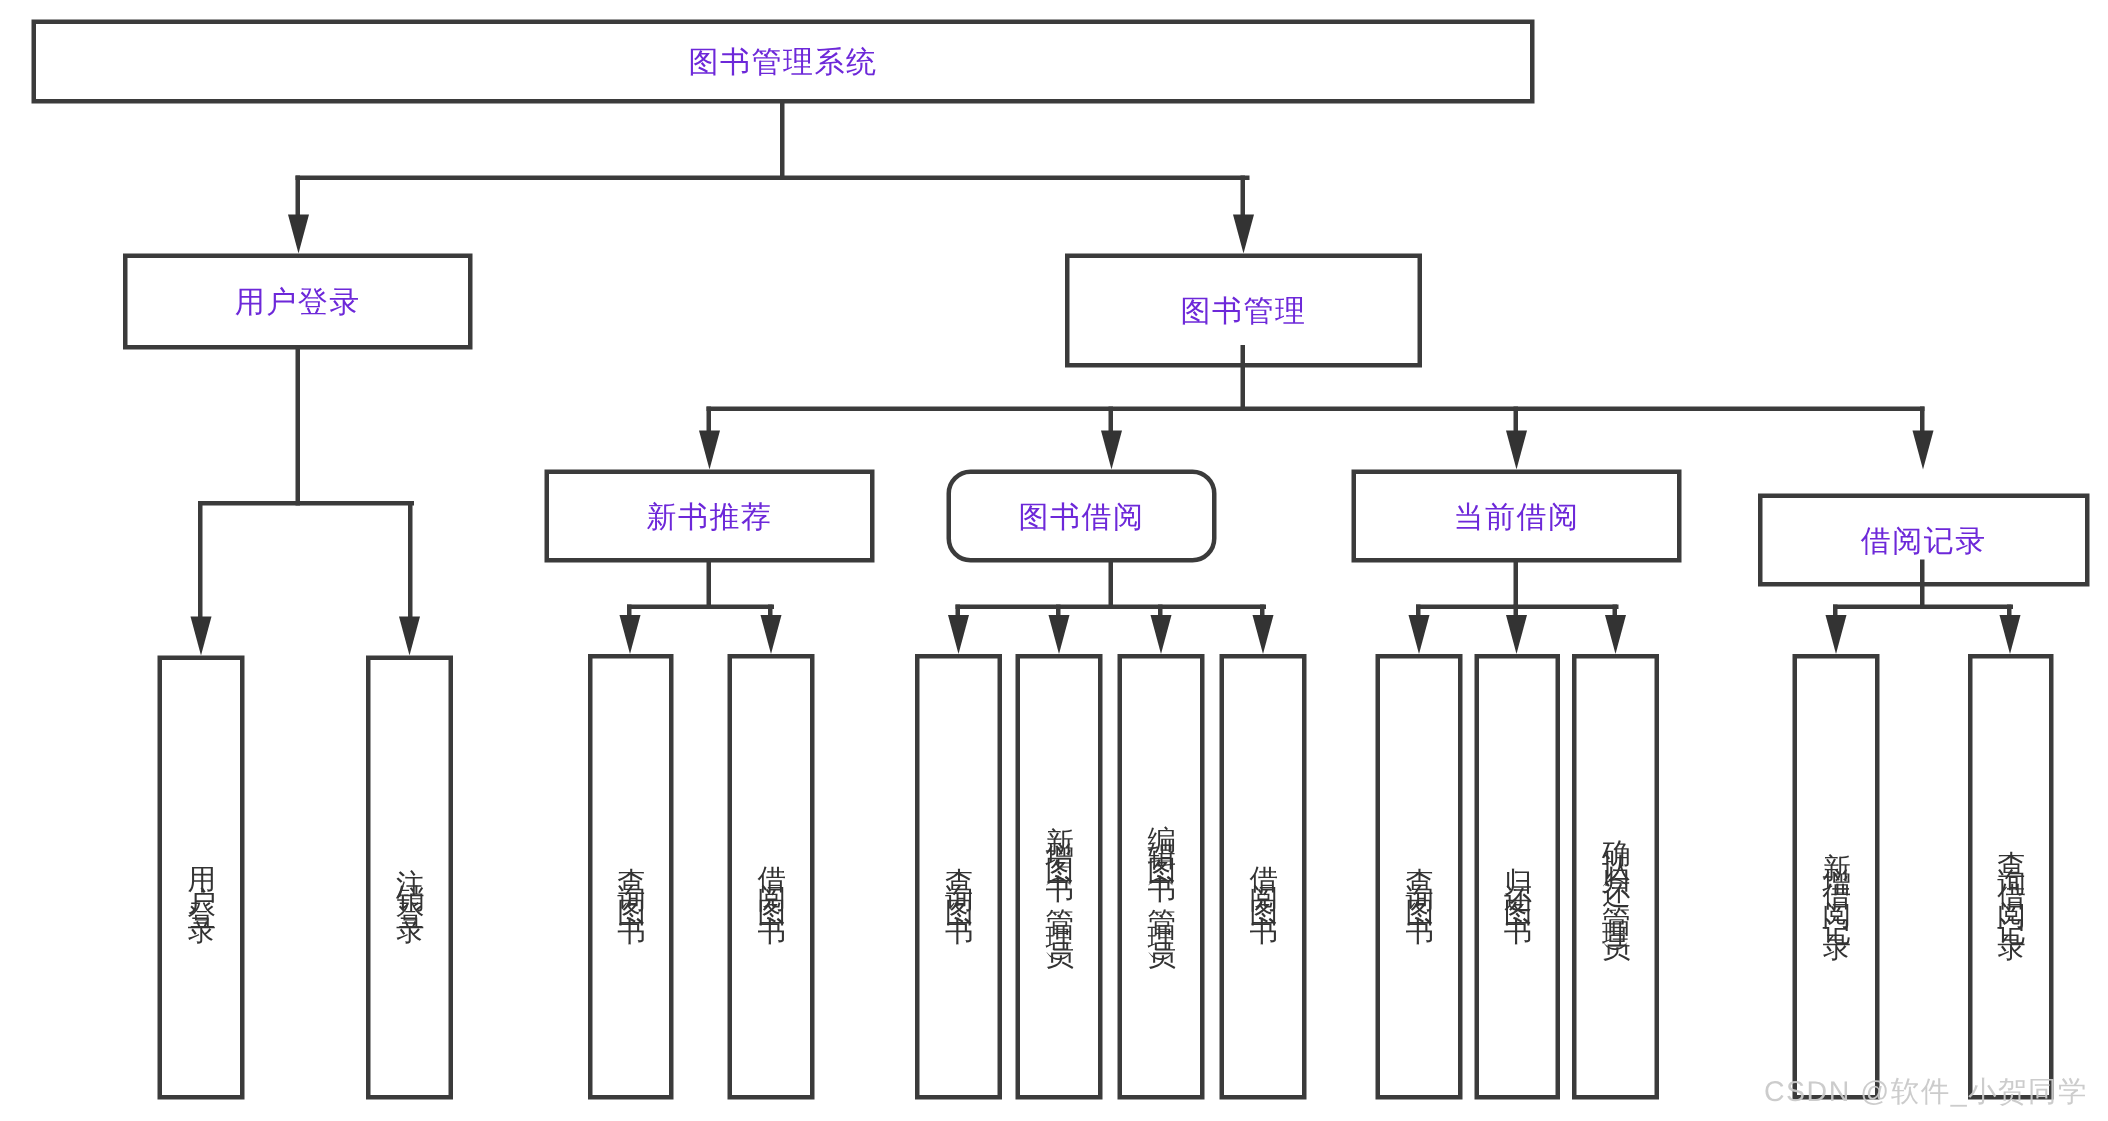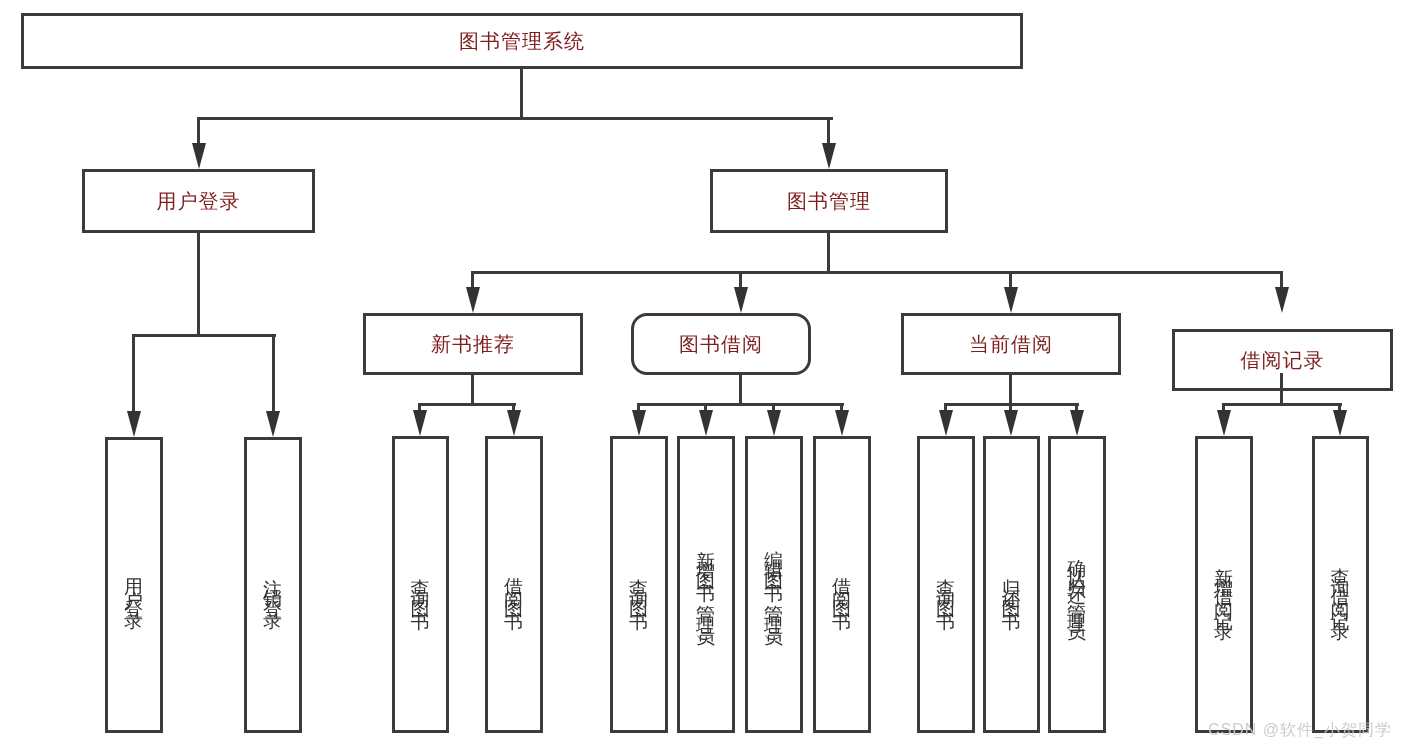--- a/index.html
+++ b/index.html
@@ -14,21 +14,21 @@
   
   .hbox {
     position: absolute;
     box-sizing: border-box;
     border: 3px solid #3b3b3b;
     background: #ffffff;
     display: flex;
     align-items: center;
     justify-content: center;
     font-size: 20px;
-    color: #7f1d1d;
+    color: #6d28d9;
     letter-spacing: 1px;
     white-space: nowrap;
   }
   .vbox {
     position: absolute;
     box-sizing: border-box;
     border: 3px solid #3b3b3b;
     background: #ffffff;
     writing-mode: vertical-rl;
     display: flex;
@@ -47,21 +47,21 @@
     position: absolute;
     width: 0; height: 0;
     border-left: 7px solid transparent;
     border-right: 7px solid transparent;
     border-top: 26px solid #333333;
   }
   .watermark {
     position: absolute;
     right: 13px;
     bottom: 6px;
-    font-size: 16px;
+    font-size: 19px;
     color: rgba(201, 201, 201, 0.95);
     letter-spacing: 1px;
     z-index: 10;
     white-space: nowrap;
     margin-left: 32px;
   }
 </style>
 </head>
 <body>
 
@@ -74,21 +74,21 @@
   <div class="vl" style="left:520px; top:68px; height:52px;"></div>
   <div class="hl" style="left:197px; top:117px; width:636px;"></div>
   <div class="vl" style="left:197px; top:117px; height:32px;"></div>
   <div class="arr" style="left:192px; top:143px;"></div>
   <div class="vl" style="left:827px; top:117px; height:32px;"></div>
   <div class="arr" style="left:822px; top:143px;"></div>
 
   <div class="hbox" style="left:82px; top:169px; width:233px; height:64px;">
     <span>用户登录</span>
   </div>
-  <div class="hbox" style="left:710px; top:169px; width:238px; height:64px;">
+  <div class="hbox" style="left:710px; top:169px; width:238px; height:76px;">
     <span>图书管理</span>
   </div>
 
   <div class="vl" style="left:197px; top:231px; height:106px;"></div>
   <div class="hl" style="left:132px; top:334px; width:144px;"></div>
   <div class="vl" style="left:132px; top:334px; height:80px;"></div>
   <div class="arr" style="left:127px; top:411px;"></div>
   <div class="vl" style="left:272px; top:334px; height:80px;"></div>
   <div class="arr" style="left:266px; top:411px;"></div>
 

